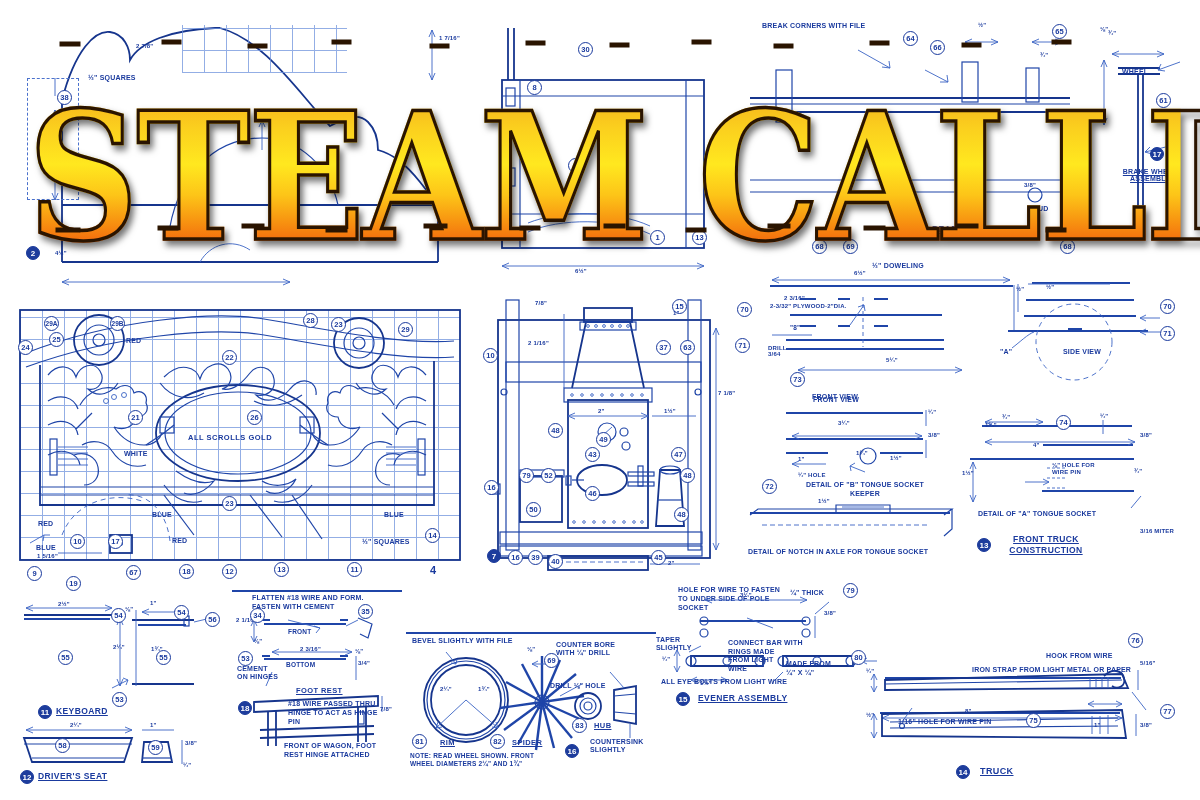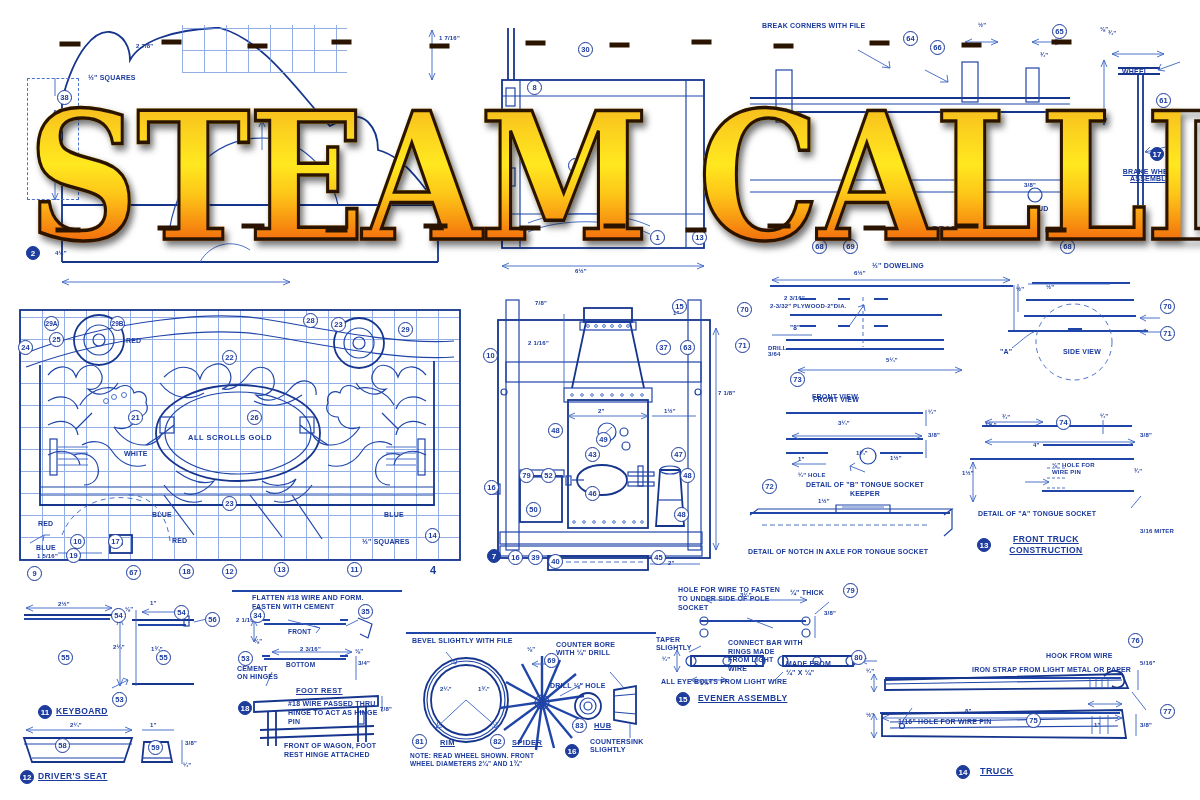--- a/index.html
+++ b/index.html
@@ -313,21 +313,21 @@
     <div class="bubble" style="left:303px;top:313px">28</div>
     <div class="bubble" style="left:331px;top:317px">23</div>
     <div class="bubble" style="left:49px;top:332px">25</div>
     <div class="bubble" style="left:18px;top:340px">24</div>
     <div class="bubble" style="left:222px;top:350px">22</div>
     <div class="bubble" style="left:247px;top:410px">26</div>
     <div class="bubble" style="left:128px;top:410px">21</div>
     <div class="bubble" style="left:222px;top:496px">23</div>
     <div class="bubble" style="left:70px;top:534px">10</div>
     <div class="bubble" style="left:108px;top:534px">17</div>
-    <div class="bubble" style="left:66px;top:548px">19</div>
+    <div class="bubble" style="left:66px;top:576px">19</div>
     <div class="bubble" style="left:27px;top:566px">9</div>
     <div class="bubble" style="left:126px;top:565px">67</div>
     <div class="bubble" style="left:179px;top:564px">18</div>
     <div class="bubble" style="left:222px;top:564px">12</div>
     <div class="bubble" style="left:274px;top:562px">13</div>
     <div class="bubble" style="left:347px;top:562px">11</div>
     <div class="bubble" style="left:425px;top:528px">14</div>
   </div>
 
   <div>

